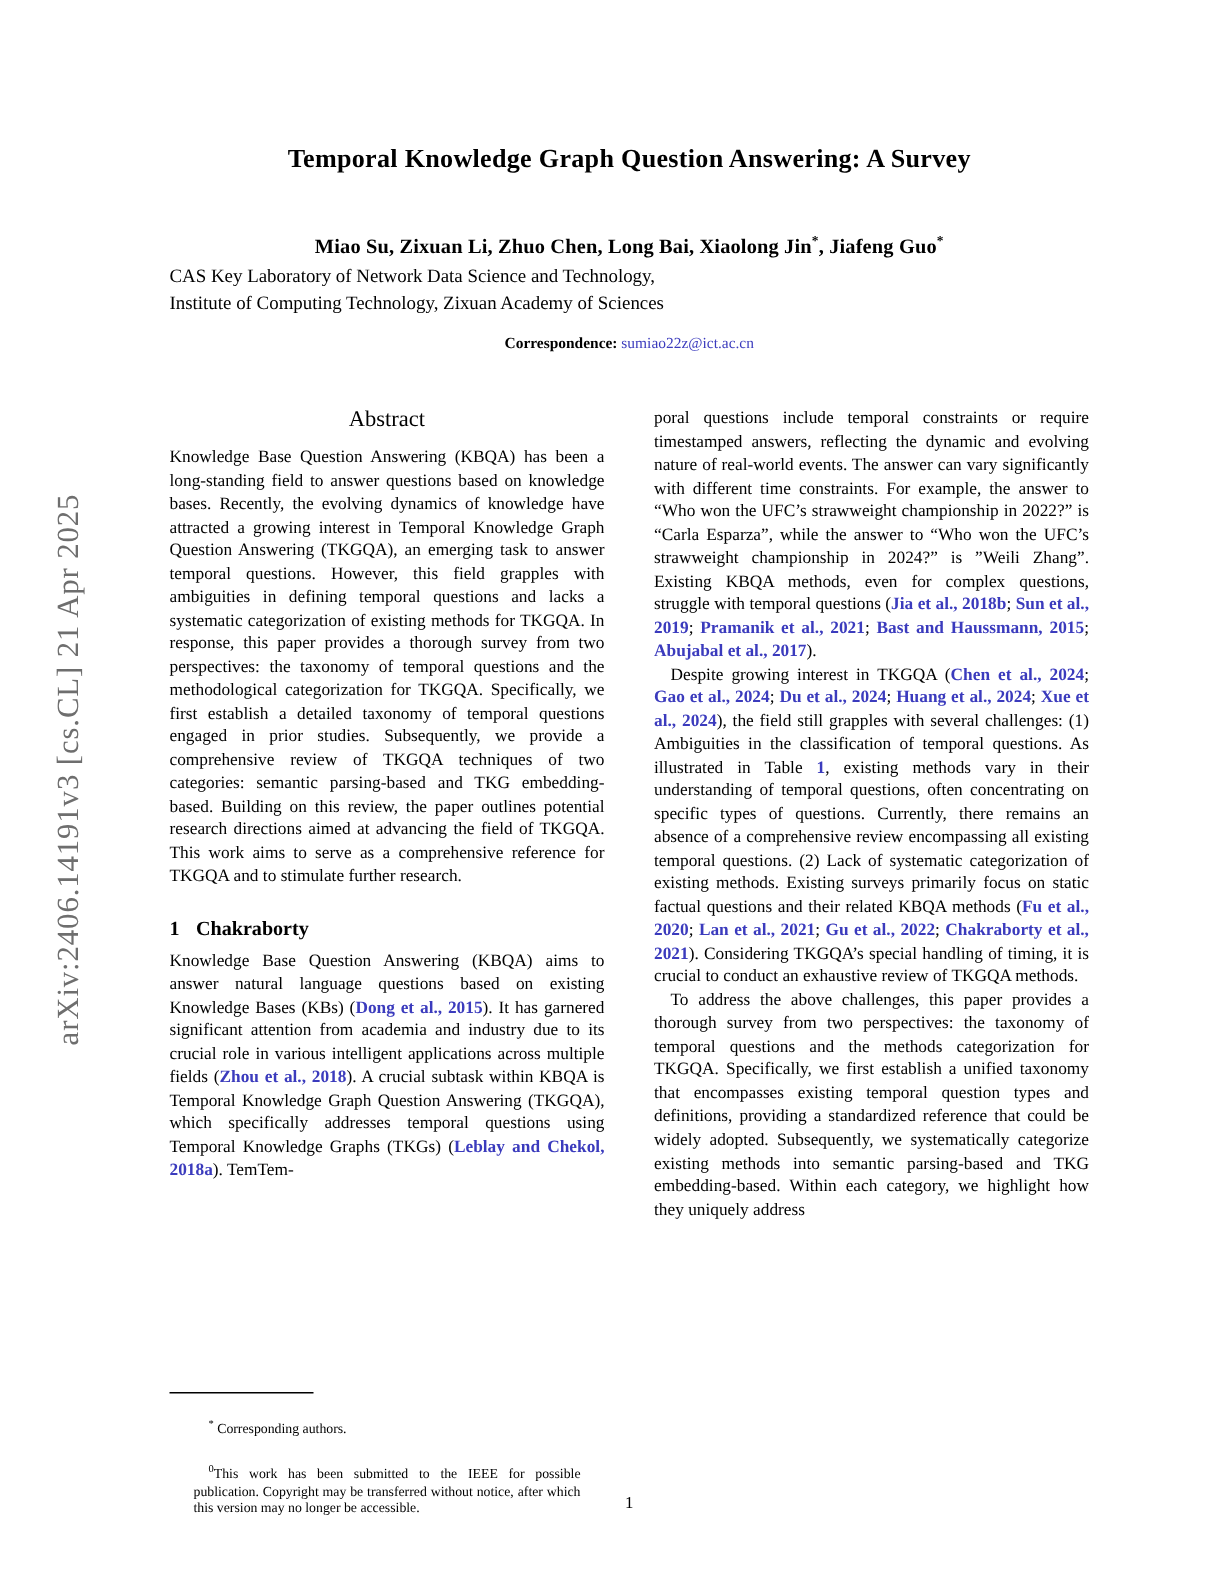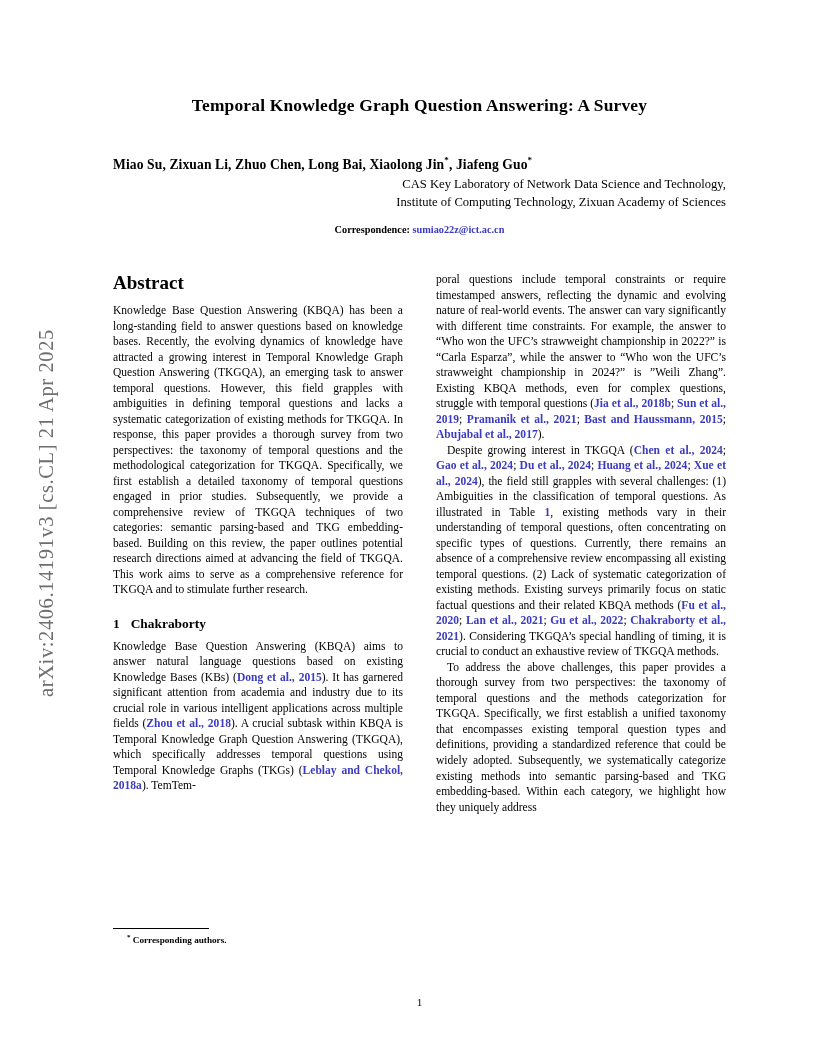--- a/index.html
+++ b/index.html
@@ -52,60 +52,60 @@
   }
   .title {
     text-align: center;
     font-size: 17.4px;
     font-weight: bold;
     letter-spacing: 0.2px;
     margin-top: 95px;
     line-height: 1.2;
   }
   .authors {
-    text-align: left;
+    text-align: center;
     font-size: 13.6px;
     font-weight: bold;
     margin-top: 39px;
     line-height: 1.25;
     letter-spacing: 0.1px;
   }
   .authors sup { font-weight: bold; font-size: 9px; vertical-align: super; }
   .affil {
-    text-align: right;
+    text-align: left;
     font-size: 12.6px;
     line-height: 1.38;
     margin-top: 3px;
   }
   .corr {
     text-align: center;
     font-size: 10.3px;
     font-weight: bold;
     margin-top: 13px;
   }
   .corr .email {
-    font-weight: bold;
+    font-weight: normal;
     color: #3b3bbd;
   }
 
   
   .columns {
     position: absolute;
     top: 272px;
     left: 0px;
     width: 613px;
     display: flex;
     justify-content: space-between;
   }
   .col { width: 290px; }
 
   .abstract-head {
-    text-align: left;
-    font-weight: bold;
-    font-size: 19px;
+    text-align: center;
+    font-weight: normal;
+    font-size: 15px;
     margin: 0 0 9px 0;
   }
   p.body {
     margin: 0;
     font-size: 11.55px;
     line-height: 1.345;
     text-align: justify;
     text-justify: inter-word;
     hyphens: manual;
   }
@@ -132,22 +132,21 @@
   .footnote-rule {
     width: 96px;
     height: 0;
     border-top: 0.8px solid #000;
     margin-bottom: 4px;
   }
   .footnote {
     font-size: 9.2px;
     line-height: 1.27;
     text-align: justify;
-    margin: 4px;
-    font-weight: bold;
+    margin: 16px;
   }
   .footnote sup { font-size: 7px; vertical-align: super; }
 
   .page-num {
     position: absolute;
     top: 996px;
     left: 0;
     width: 613px;
     text-align: center;
     font-size: 11.2px;
@@ -203,18 +202,19 @@
         <p class="body indent"><span>Despite growing interest in TKGQA (</span><span class="cite">Chen et al., 2024</span><span>; </span><span class="cite">Gao et al., 2024</span><span>; </span><span class="cite">Du et al., 2024</span><span>; </span><span class="cite">Huang et al., 2024</span><span>; </span><span class="cite">Xue et al., 2024</span><span>), the field still grapples with several challenges: (1) Ambiguities in the classification of temporal questions. As illustrated in Table </span><span class="cite">1</span><span>, existing methods vary in their understanding of temporal questions, often concentrating on specific types of questions. Currently, there remains an absence of a comprehensive review encompassing all existing temporal questions. (2) Lack of systematic categorization of existing methods. Existing surveys primarily focus on static factual questions and their related KBQA methods (</span><span class="cite">Fu et al., 2020</span><span>; </span><span class="cite">Lan et al., 2021</span><span>; </span><span class="cite">Gu et al., 2022</span><span>; </span><span class="cite">Chakraborty et al., 2021</span><span>). Considering TKGQA’s special handling of timing, it is crucial to conduct an exhaustive review of TKGQA methods.</span></p>
 
         <p class="body indent">To address the above challenges, this paper provides a thorough survey from two perspectives: the taxonomy of temporal questions and the methods categorization for TKGQA. Specifically, we first establish a unified taxonomy that encompasses existing temporal question types and definitions, providing a standardized reference that could be widely adopted. Subsequently, we systematically categorize existing methods into semantic parsing-based and TKG embedding-based. Within each category, we highlight how they uniquely address</p>
 
       </div>
     </div>
 
     <div class="footnote-wrap">
       <div class="footnote-rule"></div>
       <p class="footnote" style="text-indent:10px"><sup>*</sup> <span>Corresponding authors.</span></p>
+      <p class="footnote" style="text-indent:10px"><sup>0</sup><span>This work has been submitted to the IEEE for possible publication. Copyright may be transferred without notice, after which this version may no longer be accessible.</span></p>
     </div>
 
     <div class="page-num">1</div>
 
   </div>
 </div>
 
 </body></html>

